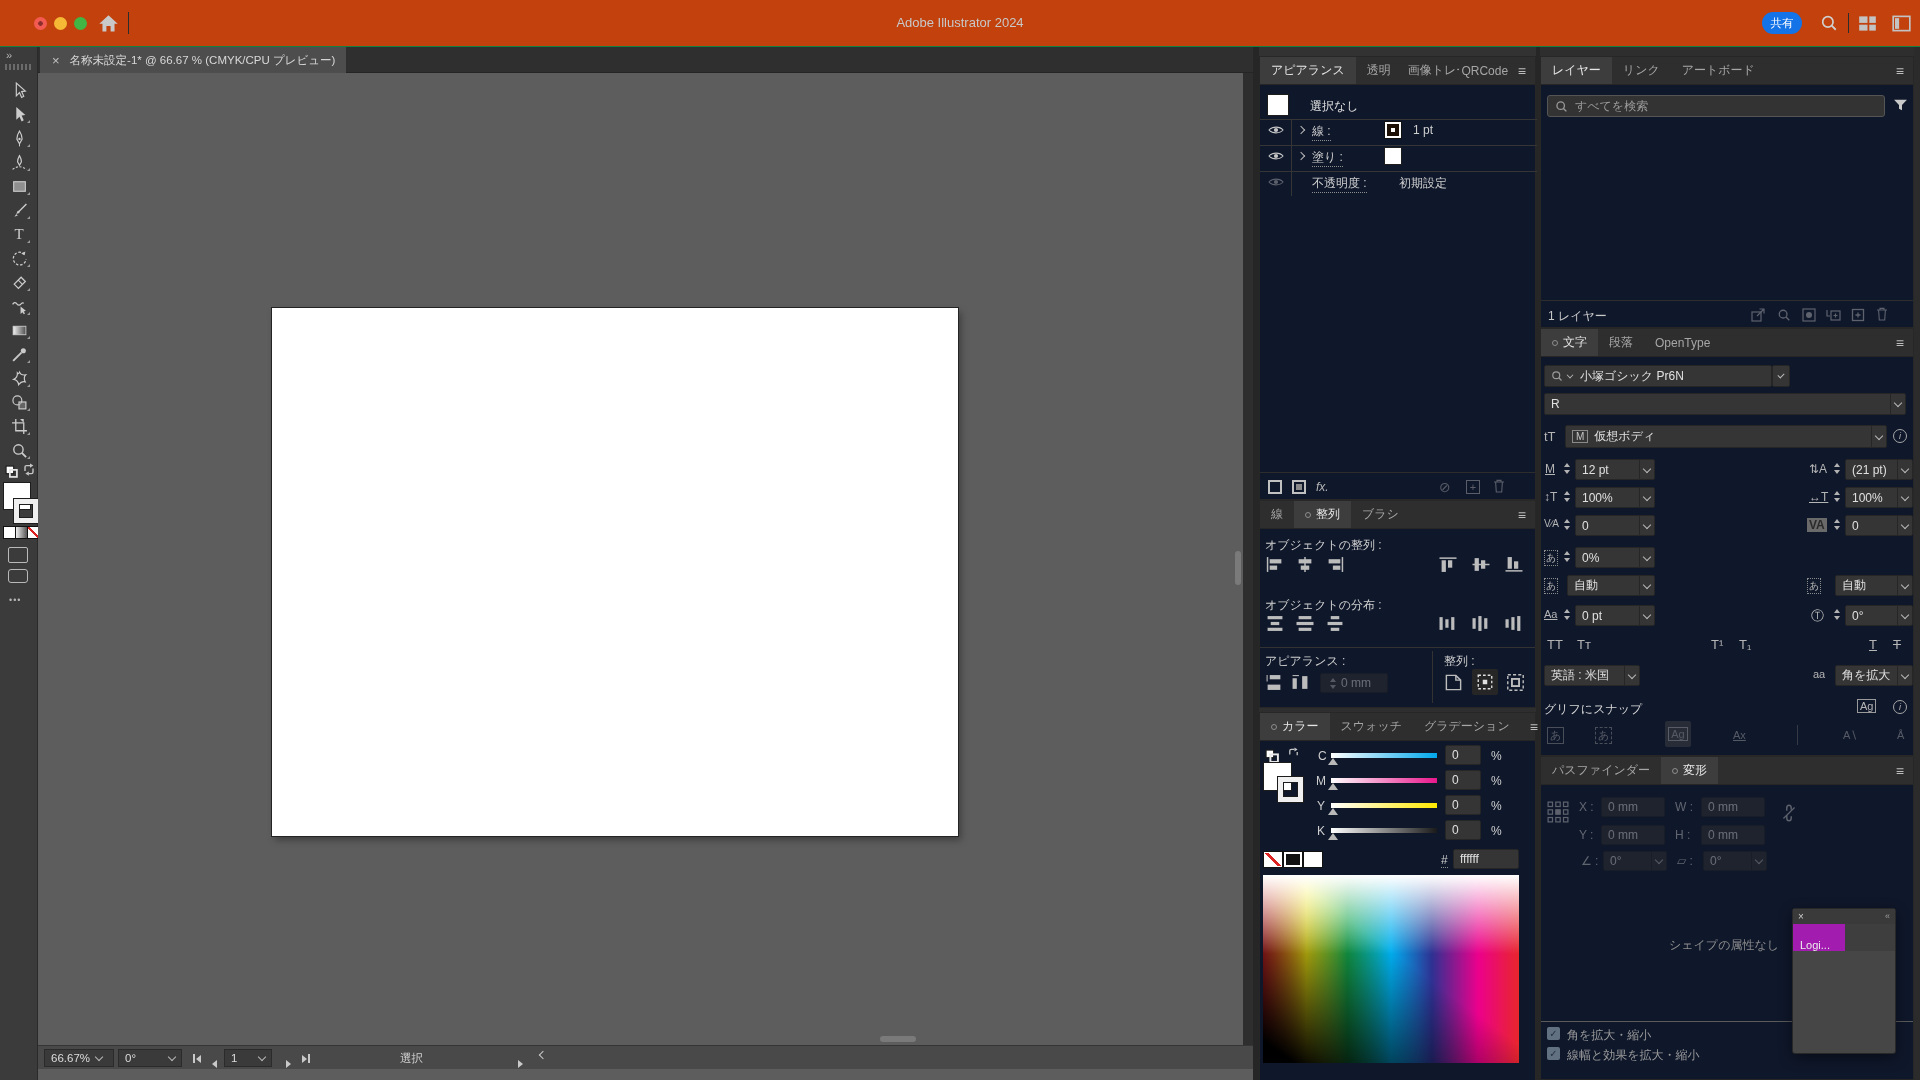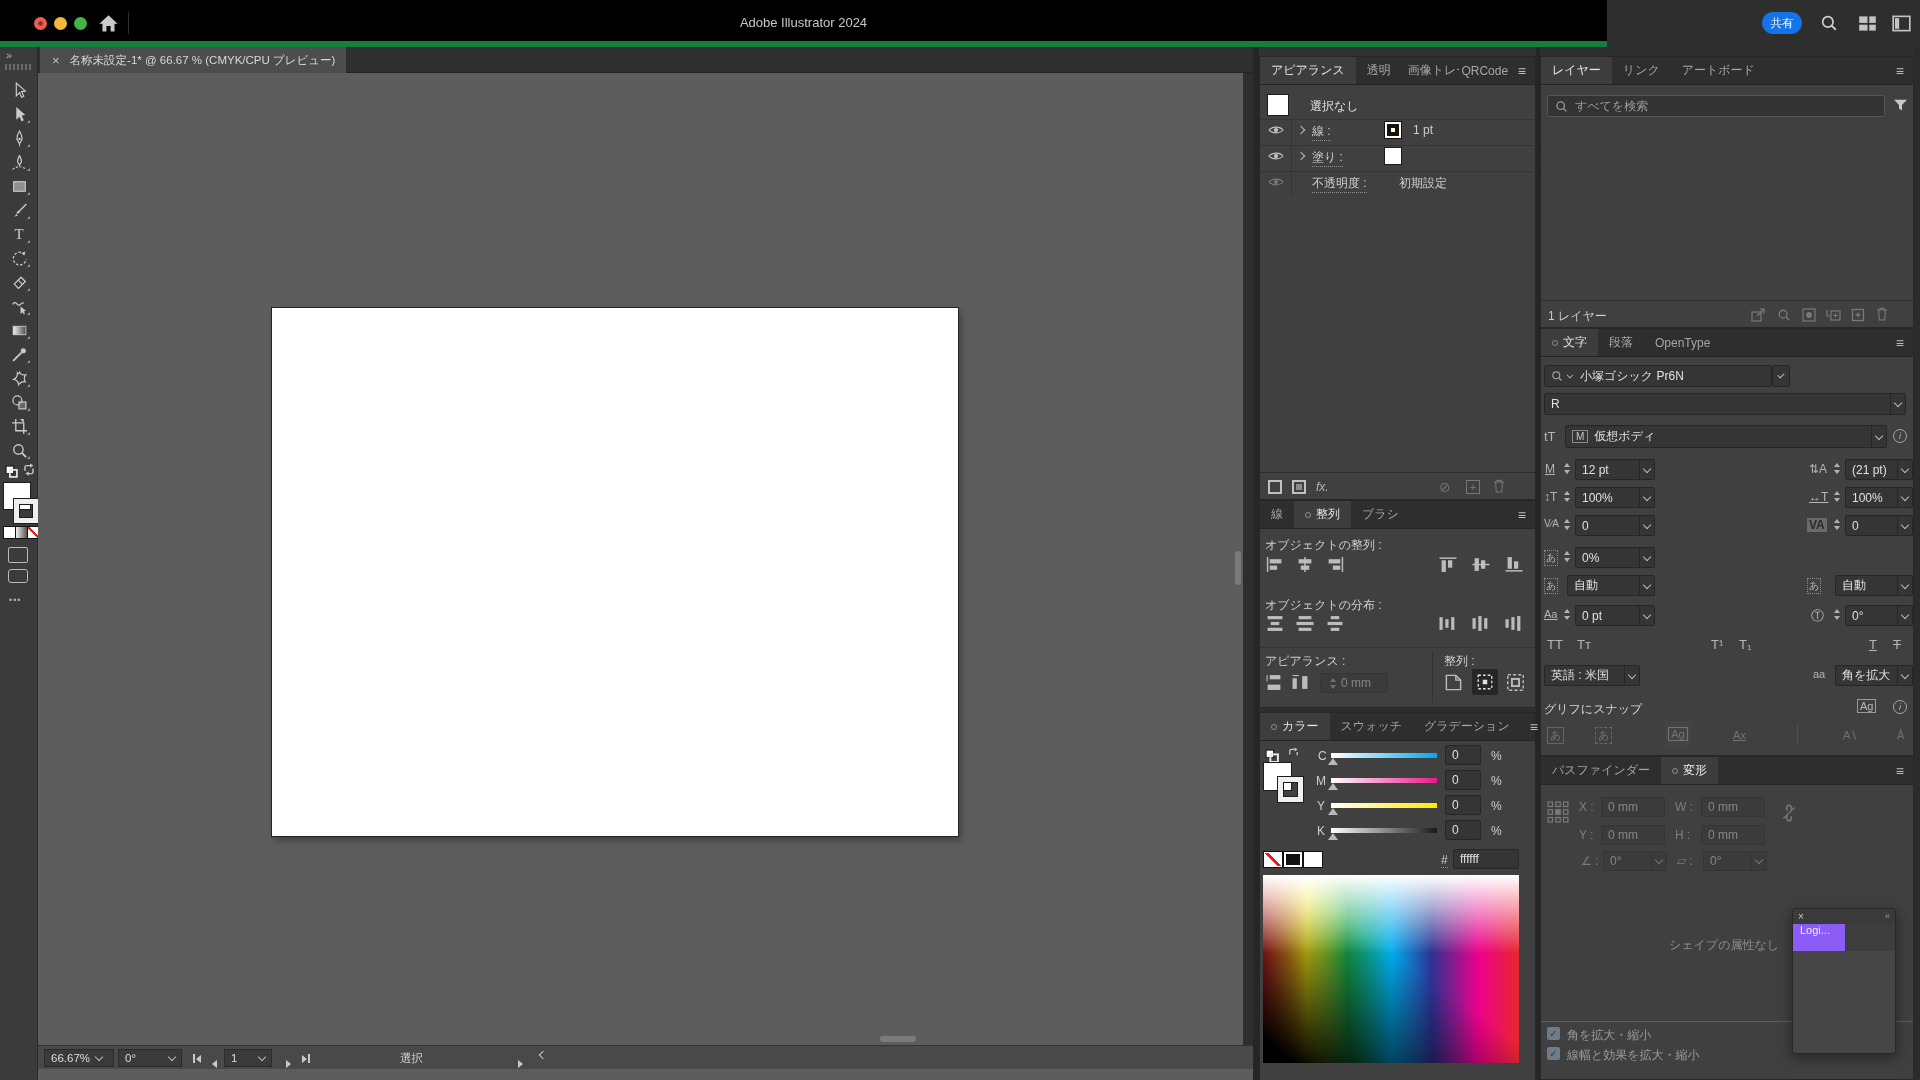--- a/index.html
+++ b/index.html
@@ -1,21 +1,21 @@
 <!DOCTYPE html>
 <html><head>
 <meta charset="utf-8">
 <style>
 *{box-sizing:border-box;margin:0;padding:0;font-family:"Liberation Sans","DejaVu Sans",sans-serif}
 html,body{width:1920px;height:1080px;overflow:hidden;background:#2e2e2e}
 .abs{position:absolute}
 .txt{color:#cfcfcf;font-size:12px;white-space:nowrap}
 .dim{opacity:.42}
 .dot-u{border-bottom:1px dotted #8f8f8f}
-.panel{position:absolute;background:#404040;border:1px solid #272727}
+.panel{position:absolute;background:#0f172a;border:1px solid #272727}
 .ptabs{display:flex;align-items:stretch;background:#2e2e2e;border-bottom:1px solid #262626;height:28px}
 .ptab{display:flex;align-items:center;gap:5px;padding:0 11px;color:#a6a6a6;font-size:12px;white-space:nowrap;cursor:default}
 .ptab.active{background:#3d3d3d;color:#e6e6e6}
 .pmenu{margin-left:auto;color:#bdbdbd;padding:0 9px;display:flex;align-items:center;font-size:14px}
 .toggledot{width:6px;height:6px;border:1px solid #8d8d8d;border-radius:50%;display:inline-block}
 .f{display:flex;align-items:center;background:#353535;border:1px solid #262626;border-radius:2px;color:#e0e0e0;font-size:12px;padding:0 6px;position:absolute}
 .f .val{flex:1;white-space:nowrap;overflow:hidden}
 .f .dd{width:15px;align-self:stretch;display:flex;align-items:center;justify-content:center;border-left:1px solid #262626;margin:0 -6px 0 4px}
 .chev{width:6px;height:6px;border-right:1.4px solid #b9b9b9;border-bottom:1.4px solid #b9b9b9;transform:rotate(45deg);display:inline-block;margin-bottom:2px}
 .stp{position:absolute;display:flex;flex-direction:column;align-items:center;gap:3px;width:12px}
@@ -30,21 +30,21 @@
 .vbar{width:2px;height:9px;background:#c9c9c9;display:inline-block}
 .tool{width:28px;height:23px;display:flex;align-items:center;justify-content:center;position:relative}
 .tool.fly::after{content:"";position:absolute;right:3px;bottom:3px;border-left:3px solid transparent;border-bottom:3px solid #9a9a9a;width:0;height:0}
 .cb{width:13px;height:13px;background:#7e8fa0;border-radius:2px;color:#2e3a46;font-size:10px;font-weight:bold;display:flex;align-items:center;justify-content:center;position:absolute}
 .info{width:14px;height:14px;border:1px solid #a8a8a8;border-radius:50%;color:#b5b5b5;font-size:9px;display:flex;align-items:center;justify-content:center;position:absolute}
 svg{display:block}
 </style>
 </head>
 <body>
 
-<div class="abs" style="left:0;top:0;width:1607px;height:47px;background:#000000;border-bottom:6px solid #15803d">
+<div class="abs" style="left:0;top:0;width:1920px;height:47px;background:#c2410c;border-bottom:1px solid #15803d">
   <span class="abs" style="left:34px;top:17px;width:13px;height:13px;border-radius:50%;background:radial-gradient(circle,#8c2f2c 0 2px,#f35a52 2.6px)"></span>
   <span class="abs" style="left:54px;top:17px;width:13px;height:13px;border-radius:50%;background:#f5b935"></span>
   <span class="abs" style="left:74px;top:17px;width:13px;height:13px;border-radius:50%;background:#41b645"></span>
   <span class="abs" style="left:98px;top:13px">
     <svg width="21" height="20" viewBox="0 0 16 15">
         <path d="M8 1.5 L15 8 H12.6 V14 H9.6 V9.8 H6.4 V14 H3.4 V8 H1 Z" fill="#c9c9c9"></path>
       </svg>
   </span>
   <span class="abs" style="left:128px;top:12px;width:1px;height:22px;background:#2d2d2d"></span>
   <div class="abs txt" style="left:0;right:0;top:15px;text-align:center;font-size:13px;color:#c8c8c8">Adobe Illustrator 2024</div>
@@ -869,17 +869,17 @@
   <span class="cb" style="left:6px;top:290px;opacity:.75">✓</span>
   <span class="abs txt" style="left:26px;top:290px;color:#9a9a9a">線幅と効果を拡大・縮小</span>
 </div>
 
 <div class="abs" style="left:1792px;top:908px;width:104px;height:146px;background:#464646;border:1px solid #282828;border-radius:3px;box-shadow:0 4px 14px rgba(0,0,0,.45);z-index:9">
   <div class="abs" style="left:0;top:0;width:102px;height:15px;background:#3a3a3a;display:flex;align-items:center;justify-content:space-between;padding:0 5px">
     <span style="color:#cdcdcd;font-size:10px;line-height:1">×</span>
     <span style="color:#9d9d9d;font-size:9px;line-height:1">«</span>
   </div>
   <div class="abs" style="left:0;top:15px;width:102px;height:27px;background:#3e3e3e">
-    <div class="abs" style="left:0;top:0;width:52px;height:27px;background:#8b5cf6;display:flex;align-items:flex-start;padding:0 7px">
+    <div class="abs" style="left:0;top:0;width:52px;height:27px;background:#a21caf;display:flex;align-items:flex-end;padding:0 7px">
       <span style="color:#ececec;font-size:11px">Logi...</span>
     </div>
   </div>
 </div>
 
 </body></html>

